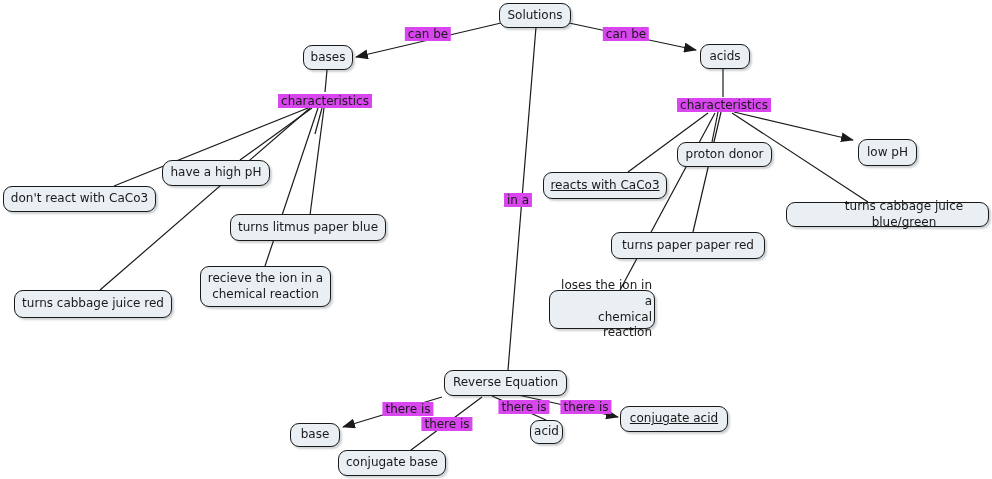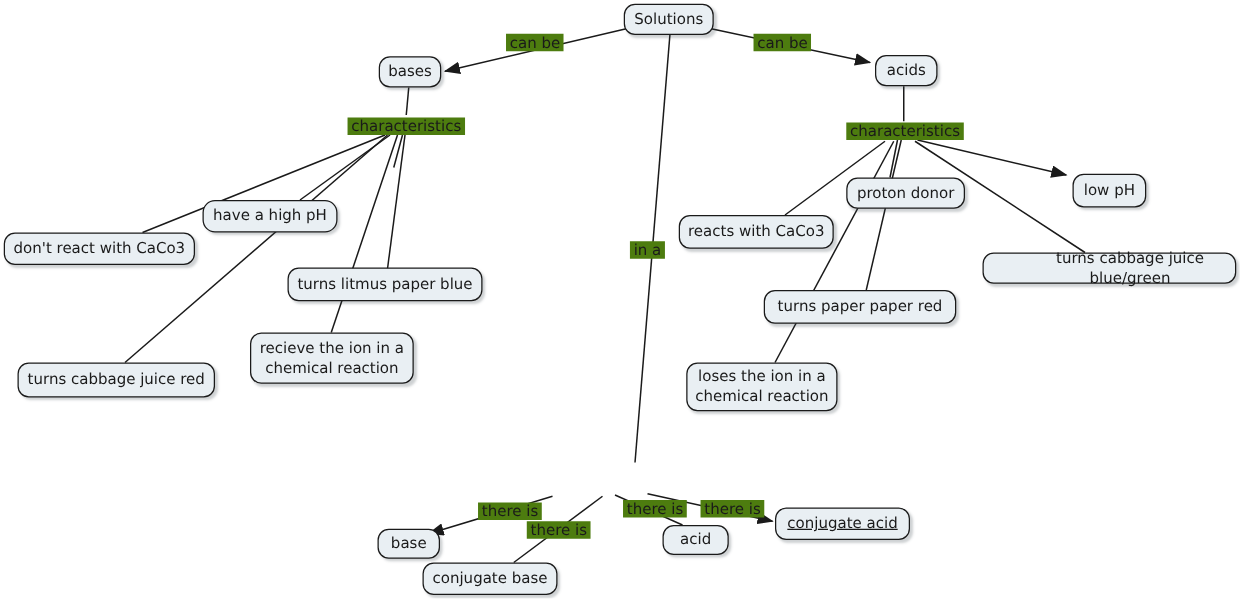--- a/index.html
+++ b/index.html
@@ -36,21 +36,21 @@
     text-align: center;
     cursor: default;
   }
   .node span {
     white-space: pre-line;
     padding: 0 2px;
   }
   .link-label {
     position: absolute;
     transform: translate(-50%, -50%);
-    background: #4d7c0f;
+    background: #d946ef;
     padding: 0 3px;
     font-size: 12px;
     color: #1a1a1a;
     white-space: nowrap;
     cursor: default;
   }
 </style>
 </head>
 <body>
 
@@ -101,46 +101,49 @@
     <div class="node" style="left: 230px; top: 214px; width: 156px; height: 27px;">
       <span>turns litmus paper blue</span>
     </div>
     <div class="node" style="left: 200px; top: 266px; width: 131px; height: 41px;">
       <span>recieve the ion in a
 chemical reaction</span>
     </div>
     <div class="node" style="left: 14px; top: 290px; width: 158px; height: 28px; justify-content: center;">
       <span>turns cabbage juice red</span>
     </div>
-    <div class="node" style="left: 543px; top: 172px; width: 124px; height: 27px;">
+    <div class="node" style="left: 543px; top: 172px; width: 124px; height: 27px; text-decoration: underline;">
       <span>reacts with CaCo3</span>
     </div>
     <div class="node" style="left: 677px; top: 142px; width: 95px; height: 25px;">
       <span>proton donor</span>
     </div>
     <div class="node" style="left: 858px; top: 139px; width: 59px; height: 27px; text-align: center;">
       <span>low pH</span>
     </div>
     <div class="node" style="left: 786px; top: 202px; width: 203px; height: 25px; padding-left: 33px;">
       <span>turns cabbage juice blue/green</span>
     </div>
     <div class="node" style="left: 611px; top: 232px; width: 154px; height: 27px;">
       <span>turns paper paper red</span>
     </div>
-    <div class="node" style="left: 549px; top: 290px; width: 121px; height: 39px;">
+    <div class="node" style="left: 549px; top: 290px; width: 106px; height: 39px; text-align: right;">
       <span>loses the ion in a
 chemical reaction</span>
     </div>
-    <div class="node" style="left: 302px; top: 423px; width: 50px; height: 24px;">
+    <div class="node" style="left: 444px; top: 370px; width: 123px; height: 26px;">
+      <span>Reverse Equation</span>
+    </div>
+    <div class="node" style="left: 290px; top: 423px; width: 50px; height: 24px;">
       <span>base</span>
     </div>
     <div class="node" style="left: 338px; top: 450px; width: 108px; height: 26px; text-align: center;">
       <span>conjugate base</span>
     </div>
-    <div class="node" style="left: 530px; top: 420px; width: 53px; height: 24px;">
+    <div class="node" style="left: 530px; top: 420px; width: 33px; height: 24px;">
       <span>acid</span>
     </div>
     <div class="node" style="left: 620px; top: 406px; width: 108px; height: 26px; text-decoration: underline;">
       <span>conjugate acid</span>
     </div>
     <div class="link-label" style="left: 428px; top: 34px;">can be</div>
     <div class="link-label" style="left: 626px; top: 34px;">can be</div>
     <div class="link-label" style="left: 325px; top: 101px;">characteristics</div>
     <div class="link-label" style="left: 724px; top: 105px;">characteristics</div>
     <div class="link-label" style="left: 518px; top: 200px;">in a</div>

